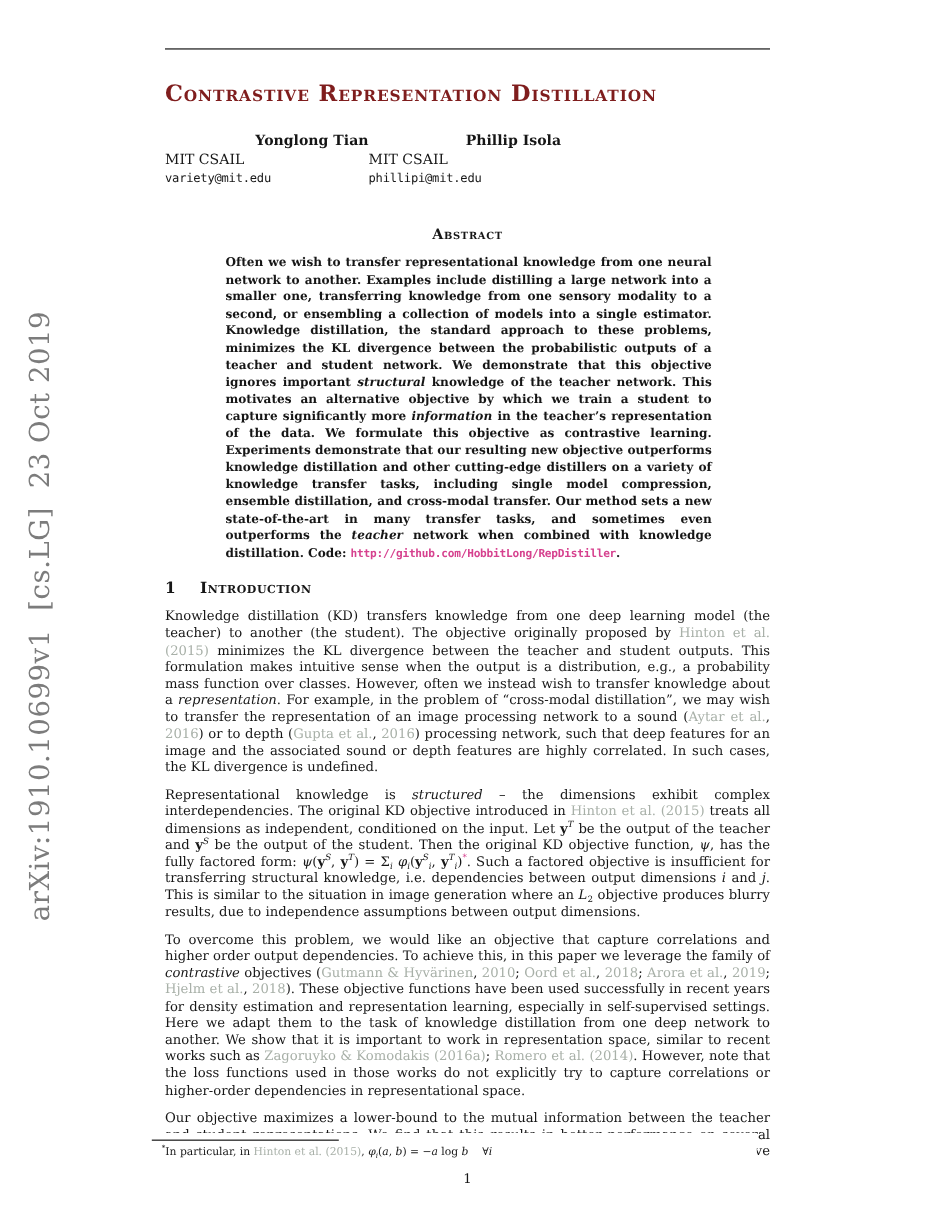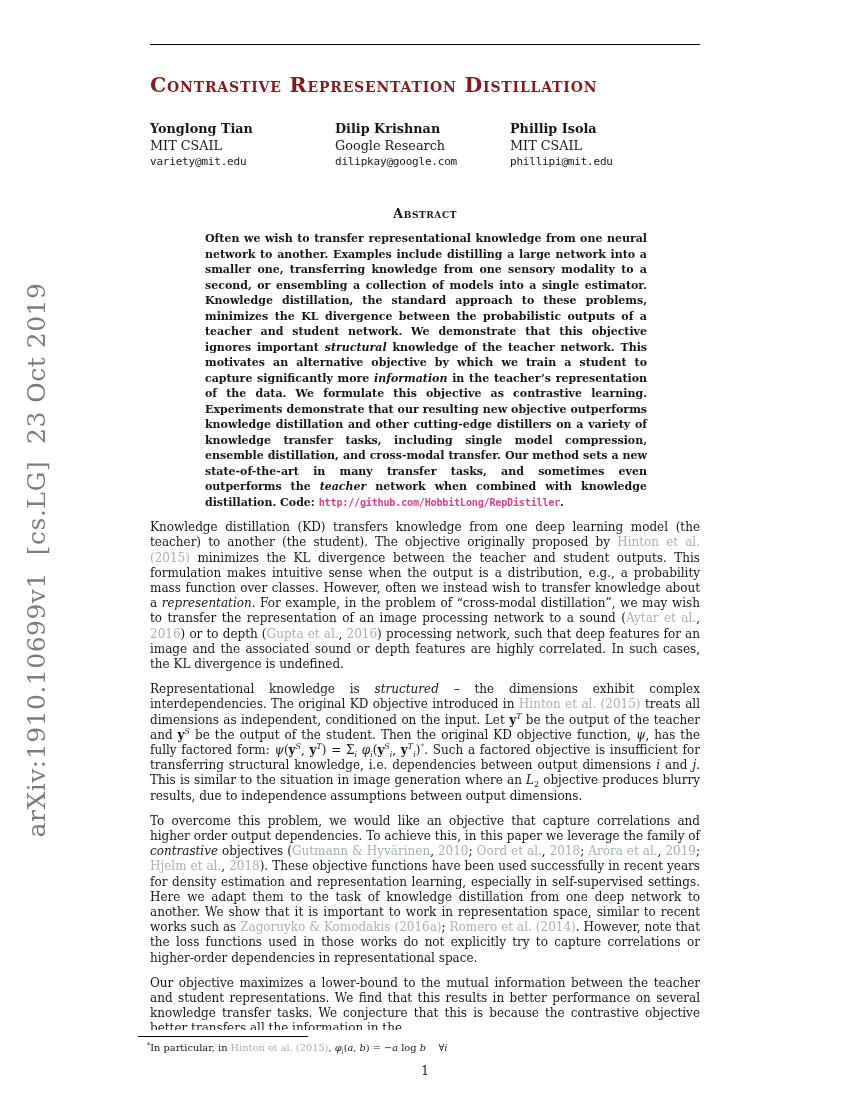--- a/index.html
+++ b/index.html
@@ -16,21 +16,21 @@
   }
   .content{position:absolute;left:150px;top:44px;width:550px;}
   .top-rule{border-top:1.5px solid #000;height:0;width:100%;}
   .paper-title{
     margin-top:28px;font-size:20.5px;font-weight:bold;
     font-variant:small-caps;letter-spacing:0.8px;color:#7f1d1d;
   }
   .authors{display:flex;margin-top:24px;}
   .author{width:185px;}
   .author:nth-child(2){width:175px;}
-  .author .name{font-weight:bold;font-size:12.8px;line-height:1.3;}
+  .author .name{font-weight:bold;font-size:12.8px;line-height:1.3;text-align:right;}
   .author .affil{font-size:12.8px;line-height:1.3;}
   .author .email{font-family:"DejaVu Sans Mono",monospace;font-size:11px;line-height:1.45;letter-spacing:-0.2px;}
   .abstract-heading{
     text-align:center;margin-top:36px;font-variant:small-caps;
     font-weight:600;font-size:13px;letter-spacing:0.6px;
   }
   .abstract-body{
     margin:10px 53px 0 55px;font-size:11px;line-height:15.5px;
     text-align:justify;
     font-weight:bold;
@@ -74,34 +74,32 @@
 
     <div class="paper-title">Contrastive Representation Distillation</div>
 
     <div class="authors">
       <div class="author">
         <div class="name">Yonglong Tian</div>
         <div class="affil">MIT CSAIL</div>
         <div class="email">variety@mit.edu</div>
       </div>
       <div class="author">
-        <div class="name">Dilip Krishnan</div>
-        <div class="affil">Google Research</div>
-        <div class="email">dilipkay@google.com</div>
-      </div>
-      <div class="author">
         <div class="name">Phillip Isola</div>
         <div class="affil">MIT CSAIL</div>
         <div class="email">phillipi@mit.edu</div>
       </div>
     </div>
 
     <div class="abstract-heading">Abstract</div>
     <div class="abstract-body"><span class="s-p">Often we wish to transfer representational knowledge from one neural network to another. Examples include distilling a large network into a smaller one, transferring knowledge from one sensory modality to a second, or ensembling a collection of models into a single estimator. Knowledge distillation, the standard approach to these problems, minimizes the KL divergence between the probabilistic outputs of a teacher and student network. We demonstrate that this objective ignores important </span><span class="s-i">structural</span><span class="s-p"> knowledge of the teacher network. This motivates an alternative objective by which we train a student to capture significantly more </span><span class="s-i">information</span><span class="s-p"> in the teacher’s representation of the data. We formulate this objective as contrastive learning. Experiments demonstrate that our resulting new objective outperforms knowledge distillation and other cutting-edge distillers on a variety of knowledge transfer tasks, including single model compression, ensemble distillation, and cross-modal transfer. Our method sets a new state-of-the-art in many transfer tasks, and sometimes even outperforms the </span><span class="s-i">teacher</span><span class="s-p"> network when combined with knowledge distillation. Code: </span><span class="s-m">http://github.com/HobbitLong/RepDistiller</span><span class="s-p">.</span></div>
 
+    <div class="section-heading">
+      <span class="section-number">1</span><span class="section-title">Introduction</span>
+    </div>
 
     <div class="para"><span class="s-p">Knowledge distillation (KD) transfers knowledge from one deep learning model (the teacher) to another (the student). The objective originally proposed by </span><span class="s-c">Hinton et al. (2015)</span><span class="s-p"> minimizes the KL divergence between the teacher and student outputs. This formulation makes intuitive sense when the output is a distribution, e.g., a probability mass function over classes. However, often we instead wish to transfer knowledge about a </span><span class="s-i">representation</span><span class="s-p">. For example, in the problem of “cross-modal distillation”, we may wish to transfer the representation of an image processing network to a sound (</span><span class="s-c">Aytar et al.</span><span class="s-p">, </span><span class="s-c">2016</span><span class="s-p">) or to depth (</span><span class="s-c">Gupta et al.</span><span class="s-p">, </span><span class="s-c">2016</span><span class="s-p">) processing network, such that deep features for an image and the associated sound or depth features are highly correlated. In such cases, the KL divergence is undefined.</span></div>
     <div class="para"><span class="s-p">Representational knowledge is </span><span class="s-i">structured</span><span class="s-p"> – the dimensions exhibit complex interdependencies. The original KD objective introduced in </span><span class="s-c">Hinton et al. (2015)</span><span class="s-p"> treats all dimensions as independent, conditioned on the input. Let </span><span class="s-b">y</span><span class="s-isup">T</span><span class="s-p"> be the output of the teacher and </span><span class="s-b">y</span><span class="s-isup">S</span><span class="s-p"> be the output of the student. Then the original KD objective function, </span><span class="s-i">ψ</span><span class="s-p">, has the fully factored form: </span><span class="s-i">ψ</span><span class="s-p">(</span><span class="s-b">y</span><span class="s-isup">S</span><span class="s-p">, </span><span class="s-b">y</span><span class="s-isup">T</span><span class="s-p">) = </span><span class="s-p">Σ</span><span class="s-isub">i</span><span class="s-p"> </span><span class="s-i">φ</span><span class="s-isub">i</span><span class="s-p">(</span><span class="s-b">y</span><span class="s-isup">S</span><span class="s-isub">i</span><span class="s-p">, </span><span class="s-b">y</span><span class="s-isup">T</span><span class="s-isub">i</span><span class="s-p">)</span><span class="s-fm">*</span><span class="s-p">. Such a factored objective is insufficient for transferring structural knowledge, i.e. dependencies between output dimensions </span><span class="s-i">i</span><span class="s-p"> and </span><span class="s-i">j</span><span class="s-p">. This is similar to the situation in image generation where an </span><span class="s-i">L</span><span class="s-sub">2</span><span class="s-p"> objective produces blurry results, due to independence assumptions between output dimensions.</span></div>
     <div class="para"><span class="s-p">To overcome this problem, we would like an objective that capture correlations and higher order output dependencies. To achieve this, in this paper we leverage the family of </span><span class="s-i">contrastive</span><span class="s-p"> objectives (</span><span class="s-c">Gutmann &amp; Hyvärinen</span><span class="s-p">, </span><span class="s-c">2010</span><span class="s-p">; </span><span class="s-c">Oord et al.</span><span class="s-p">, </span><span class="s-c">2018</span><span class="s-p">; </span><span class="s-c">Arora et al.</span><span class="s-p">, </span><span class="s-c">2019</span><span class="s-p">; </span><span class="s-c">Hjelm et al.</span><span class="s-p">, </span><span class="s-c">2018</span><span class="s-p">). These objective functions have been used successfully in recent years for density estimation and representation learning, especially in self-supervised settings. Here we adapt them to the task of knowledge distillation from one deep network to another. We show that it is important to work in representation space, similar to recent works such as </span><span class="s-c">Zagoruyko &amp; Komodakis (2016a)</span><span class="s-p">; </span><span class="s-c">Romero et al. (2014)</span><span class="s-p">. However, note that the loss functions used in those works do not explicitly try to capture correlations or higher-order dependencies in representational space.</span></div>
     <div class="para"><span class="s-p">Our objective maximizes a lower-bound to the mutual information between the teacher and student representations. We find that this results in better performance on several knowledge transfer tasks. We conjecture that this is because the contrastive objective better transfers all the information in the</span></div>
   </div>
 
   <div class="footnote-block">
     <div class="footnote-rule"></div>
     <div class="footnote-text"><span class="s-sup">*</span><span class="s-p">In particular, in </span><span class="s-c">Hinton et al. (2015)</span><span class="s-p">, </span><span class="s-i">φ</span><span class="s-isub">i</span><span class="s-p">(</span><span class="s-i">a</span><span class="s-p">, </span><span class="s-i">b</span><span class="s-p">) = −</span><span class="s-i">a</span><span class="s-p"> log </span><span class="s-i">b</span><span class="s-p">&nbsp;&nbsp;&nbsp;&nbsp;∀</span><span class="s-i">i</span></div>

